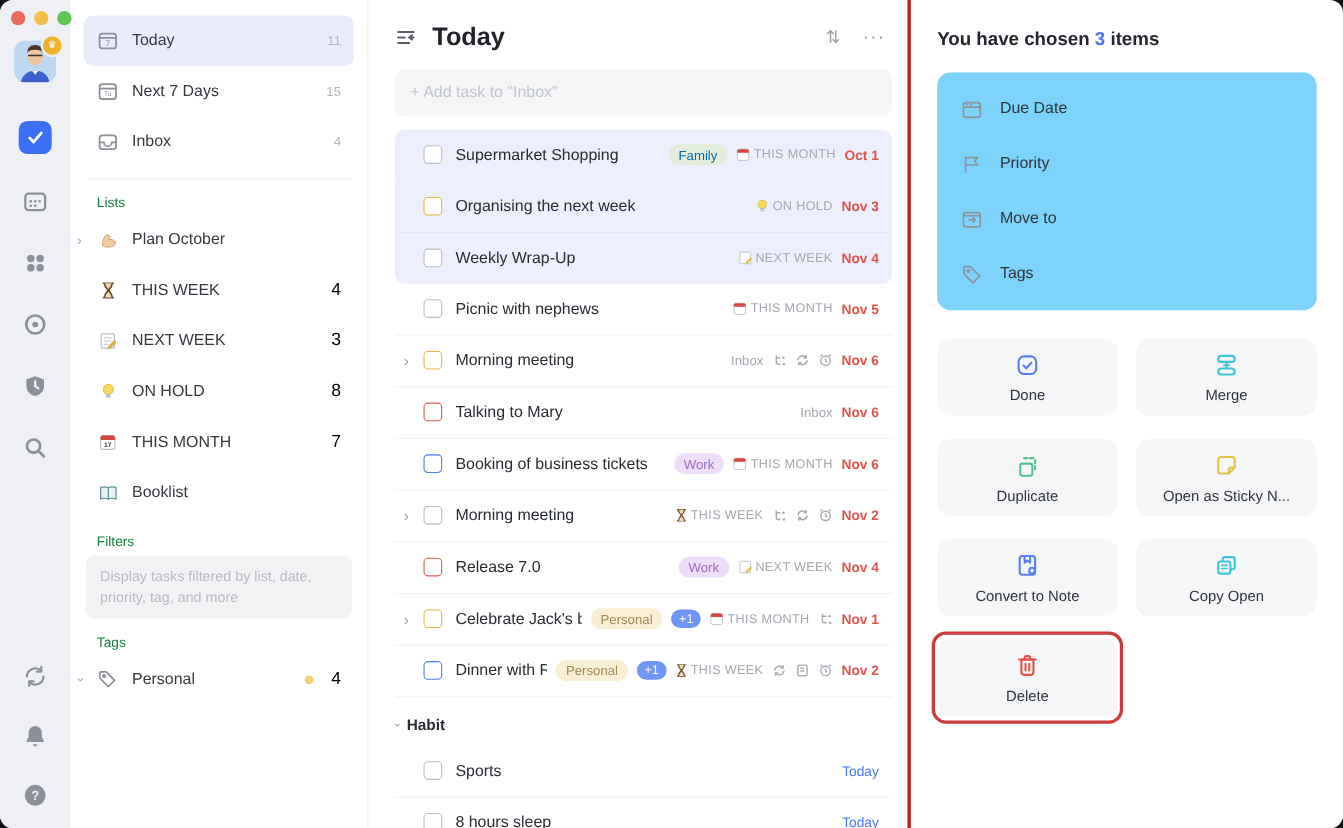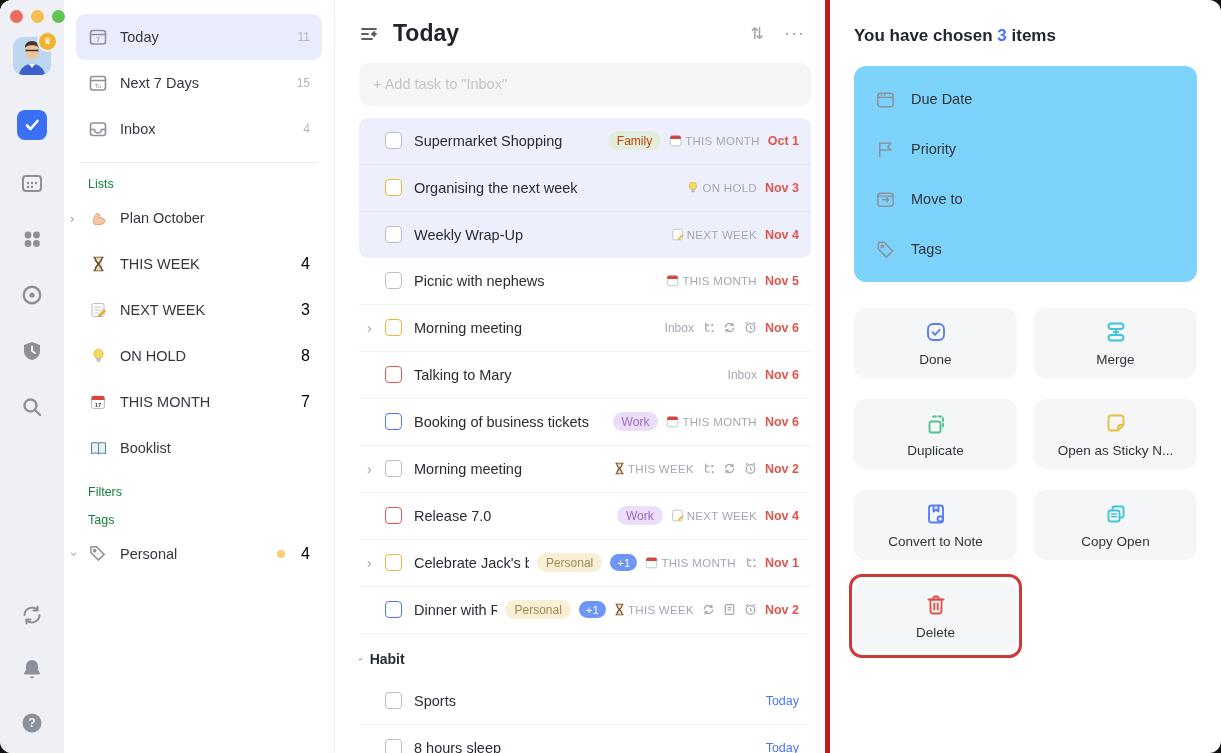--- a/index.html
+++ b/index.html
@@ -49,34 +49,34 @@
   .trow.sel{background:#edf0fc;border-bottom:1px solid #e2e6f7;}
   .trow.sel-first{border-top-left-radius:9px;border-top-right-radius:9px;}
   .trow.sel-last{border-bottom-left-radius:9px;border-bottom-right-radius:9px;border-bottom:none;}
   .trow.last{border-bottom:none;}
   .chev{position:absolute;left:8px;font-size:14px;color:#9aa0a8;cursor:pointer;line-height:1;}
   .cb{width:17px;height:17px;border-radius:4px;border:1.5px solid #b9bdc5;margin-right:12px;flex-shrink:0;cursor:pointer;box-sizing:border-box;background:#fff;}
   .cb.y{border-color:#e6b93c;}  .cb.r{border-color:#e05a52;}  .cb.bl{border-color:#4f79f0;}
   .ttl{font-size:14.5px;color:#282c33;white-space:nowrap;overflow:hidden;flex:1;min-width:30px;}
   .meta{display:flex;align-items:center;gap:8px;flex-shrink:0;margin-left:8px;}
   .pill{font-size:12px;padding:2.5px 9px;border-radius:10px;white-space:nowrap;}
-  .pill.green{background:#e2eedb;color:#c2410c;}
+  .pill.green{background:#e2eedb;color:#0369a1;}
   .pill.purple{background:#ecddf8;color:#9a6cbd;}
   .pill.yellow{background:#f9efd4;color:#a08a55;}
   .pill.plus{background:#6d96f6;color:#fffbe8;padding:2.5px 7px;font-size:11.5px;border-radius:9px;}
   .llabel{display:flex;align-items:center;gap:3px;font-size:11.5px;color:#a3a8b0;letter-spacing:.3px;white-space:nowrap;}
   .micon{color:#a6abb3;display:flex;}
   .tdate{font-size:12.5px;color:#dd564e;font-weight:600;white-space:nowrap;}
   .tdate.blue{color:#4876f6;font-weight:400;}
   .ghead{display:flex;align-items:center;gap:7px;height:38px;margin-top:6px;}
   .ghead .gchev{font-size:11px;color:#8b9099;transform:rotate(90deg);cursor:pointer;}
   .ghead .glabel{font-size:14px;font-weight:700;color:#282c33;}
 
   
-  .panel{width:396px;border-left:5px solid #b91c1c;flex-shrink:0;padding:26px 24px 0;box-sizing:border-box;}
+  .panel{width:396px;border-left:3px solid #b91c1c;flex-shrink:0;padding:26px 24px 0;box-sizing:border-box;}
   .ptitle{font-size:17px;font-weight:700;color:#22262e;}
   .ptitle .cnt{color:#4772fa;}
   .pcard{margin-top:20px;background:#7dd3fc;border-radius:12px;padding:8px 0;}
   .pmenu-row{display:flex;align-items:center;height:50px;padding:0 20px;cursor:pointer;}
   .pmenu-row .pico{width:22px;height:22px;margin-right:15px;color:#8d929b;display:flex;align-items:center;justify-content:center;}
   .pmenu-row .plabel{font-size:14.5px;color:#2f333b;}
   .pgrid{margin-top:26px;display:grid;grid-template-columns:1fr 1fr;gap:21px 17px;}
   .pbtn-wrap{position:relative;}
   .pbtn{background:#f5f6f7;border-radius:12px;height:70px;display:flex;flex-direction:column;align-items:center;justify-content:center;gap:8px;cursor:pointer;}
   .pbtn .blabel{font-size:13.5px;color:#2f333b;max-width:160px;white-space:nowrap;overflow:hidden;text-overflow:ellipsis;padding:0 8px;}
@@ -259,20 +259,21 @@
           <svg width="17" height="15" viewBox="0 0 17 14">
             <path d="M8.5 2C7 .8 4.5.8 1.5 1.6V12c3-.8 5.5-.8 7 .4 1.5-1.2 4-1.2 7-.4V1.6C12.5.8 10 .8 8.5 2z" fill="#e8f2f4" stroke="#5e8d99" stroke-width="1.1"></path>
             <path d="M8.5 2v10.4" stroke="#5e8d99" stroke-width="1.1"></path>
           </svg>
         </span>
       <span class="nlabel">Booklist</span>
       <span class="ncount"></span>
     </div>
 
     <div class="shead">Filters</div>
+    <div class="filter-box">Display tasks filtered by list, date, priority, tag, and more</div>
 
     <div class="shead">Tags</div>
     <div class="tag-row">
       <span class="chevL">›</span>
       <span class="nico" style="width:20px;height:20px;margin-right:12px;color:#8b9099;"><svg width="19" height="19" viewBox="0 0 20 20" fill="none" stroke="currentColor" stroke-width="1.6">
             <path d="M3 9V4a1 1 0 0 1 1-1h5l8 8-6 6-8-8z"></path>
             <circle cx="7" cy="7" r="1.2"></circle>
           </svg></span>
       <span class="nlabel" style="flex:1;font-size:14.5px;color:#34383f;">Personal</span>
       <span class="tag-dot"></span>

